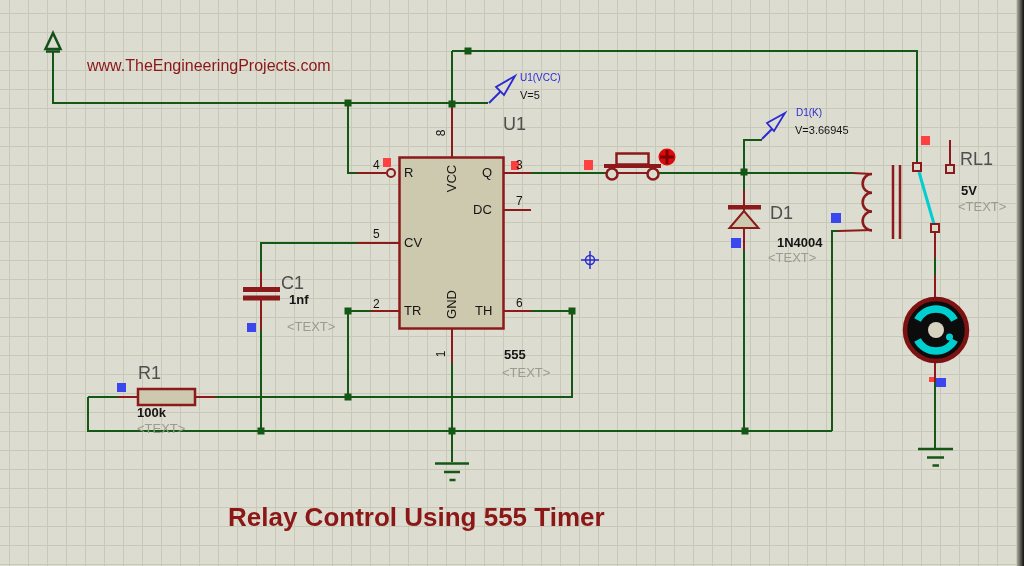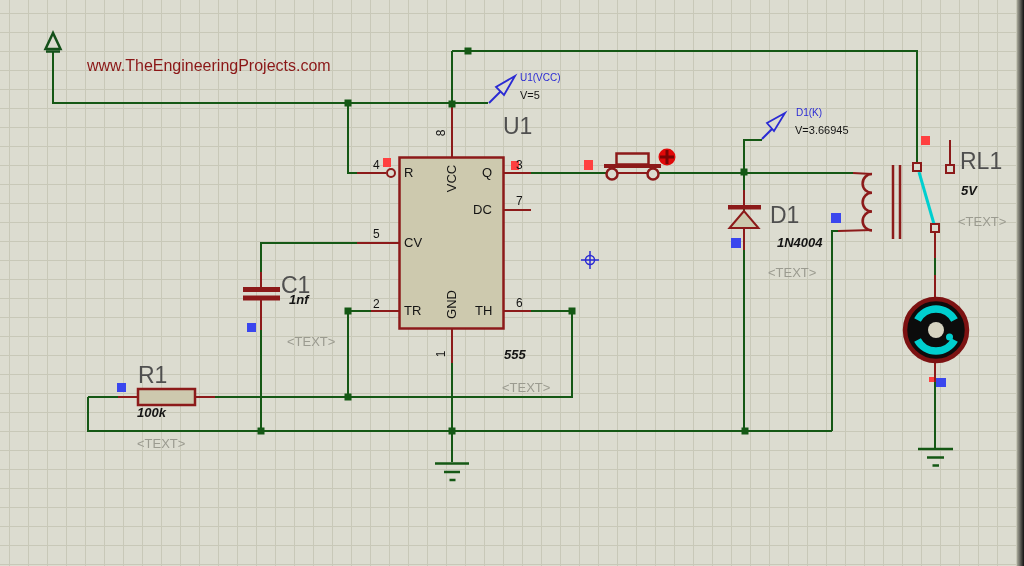--- a/index.html
+++ b/index.html
@@ -3,23 +3,23 @@
 <meta charset="utf-8">
 <style>
   html,body{margin:0;padding:0;}
   body{width:1024px;height:566px;overflow:hidden;font-family:"Liberation Sans",sans-serif;}
   #canvas{position:relative;width:1024px;height:566px;background-color:#dcdcd0;
     background-image:linear-gradient(#c8c8b8 1px,transparent 1px),
                      linear-gradient(90deg,#c8c8b8 1px,transparent 1px);
     background-size:19px 19px;background-position:9px 13px;}
   #schem{position:absolute;left:0;top:0;}
   .lbl{position:absolute;line-height:1;white-space:nowrap;}
-  .ref{font-size:23px;color:#4f4f4f;}
-  .val{font-size:13px;font-weight:bold;color:#141414;font-style:italic;}
-  .ph{font-size:13px;color:#9b9b90;margin-top:15px;}
+  .ref{font-size:18px;color:#4f4f4f;}
+  .val{font-size:13px;font-weight:bold;color:#141414;}
+  .ph{font-size:13px;color:#9b9b90;}
   .pn{font-size:13px;color:#141414;}
   .num{font-size:12px;color:#141414;}
   .rot{transform:rotate(-90deg);transform-origin:center center;text-align:center;}
   .plabel{font-size:10px;font-weight:normal;color:#2a2ad4;}
   .pread{font-size:11px;color:#141414;}
   .wm{font-size:16px;font-weight:normal;color:#8b1717;}
   .ttl{font-size:26px;font-weight:bold;color:#8b1717;}
   #edge-strip{position:absolute;right:0;top:0;width:7px;height:566px;
     background:linear-gradient(90deg,#a8a89a,#111);}
 </style>
@@ -166,20 +166,21 @@
   <g fill="#3a46ee">
     <rect x="247" y="323" width="9" height="9"></rect>
         <rect x="117" y="383" width="9" height="9"></rect>
     <rect x="731" y="238" width="10" height="10"></rect>
         <rect x="831" y="213" width="10" height="10"></rect>
     <rect x="936" y="378" width="10" height="9"></rect>
   </g>
 </svg>
 
 <div class="lbl wm" style="left:87px;top:58px">www.TheEngineeringProjects.com</div>
+<div class="lbl ttl" style="left:228px;top:504px">Relay Control Using 555 Timer</div>
 
 <div class="lbl ref" style="left:503px;top:115px">U1</div>
 <div class="lbl val" style="left:504px;top:348px">555</div>
 <div class="lbl ph" style="left:502px;top:366px">&lt;TEXT&gt;</div>
 
 <div class="lbl pn" style="left:404px;top:166px">R</div>
 <div class="lbl pn rot" style="left:431px;top:172px;width:40px">VCC</div>
 <div class="lbl pn" style="left:482px;top:166px">Q</div>
 <div class="lbl pn" style="left:473px;top:203px">DC</div>
 <div class="lbl pn" style="left:404px;top:236px">CV</div>

